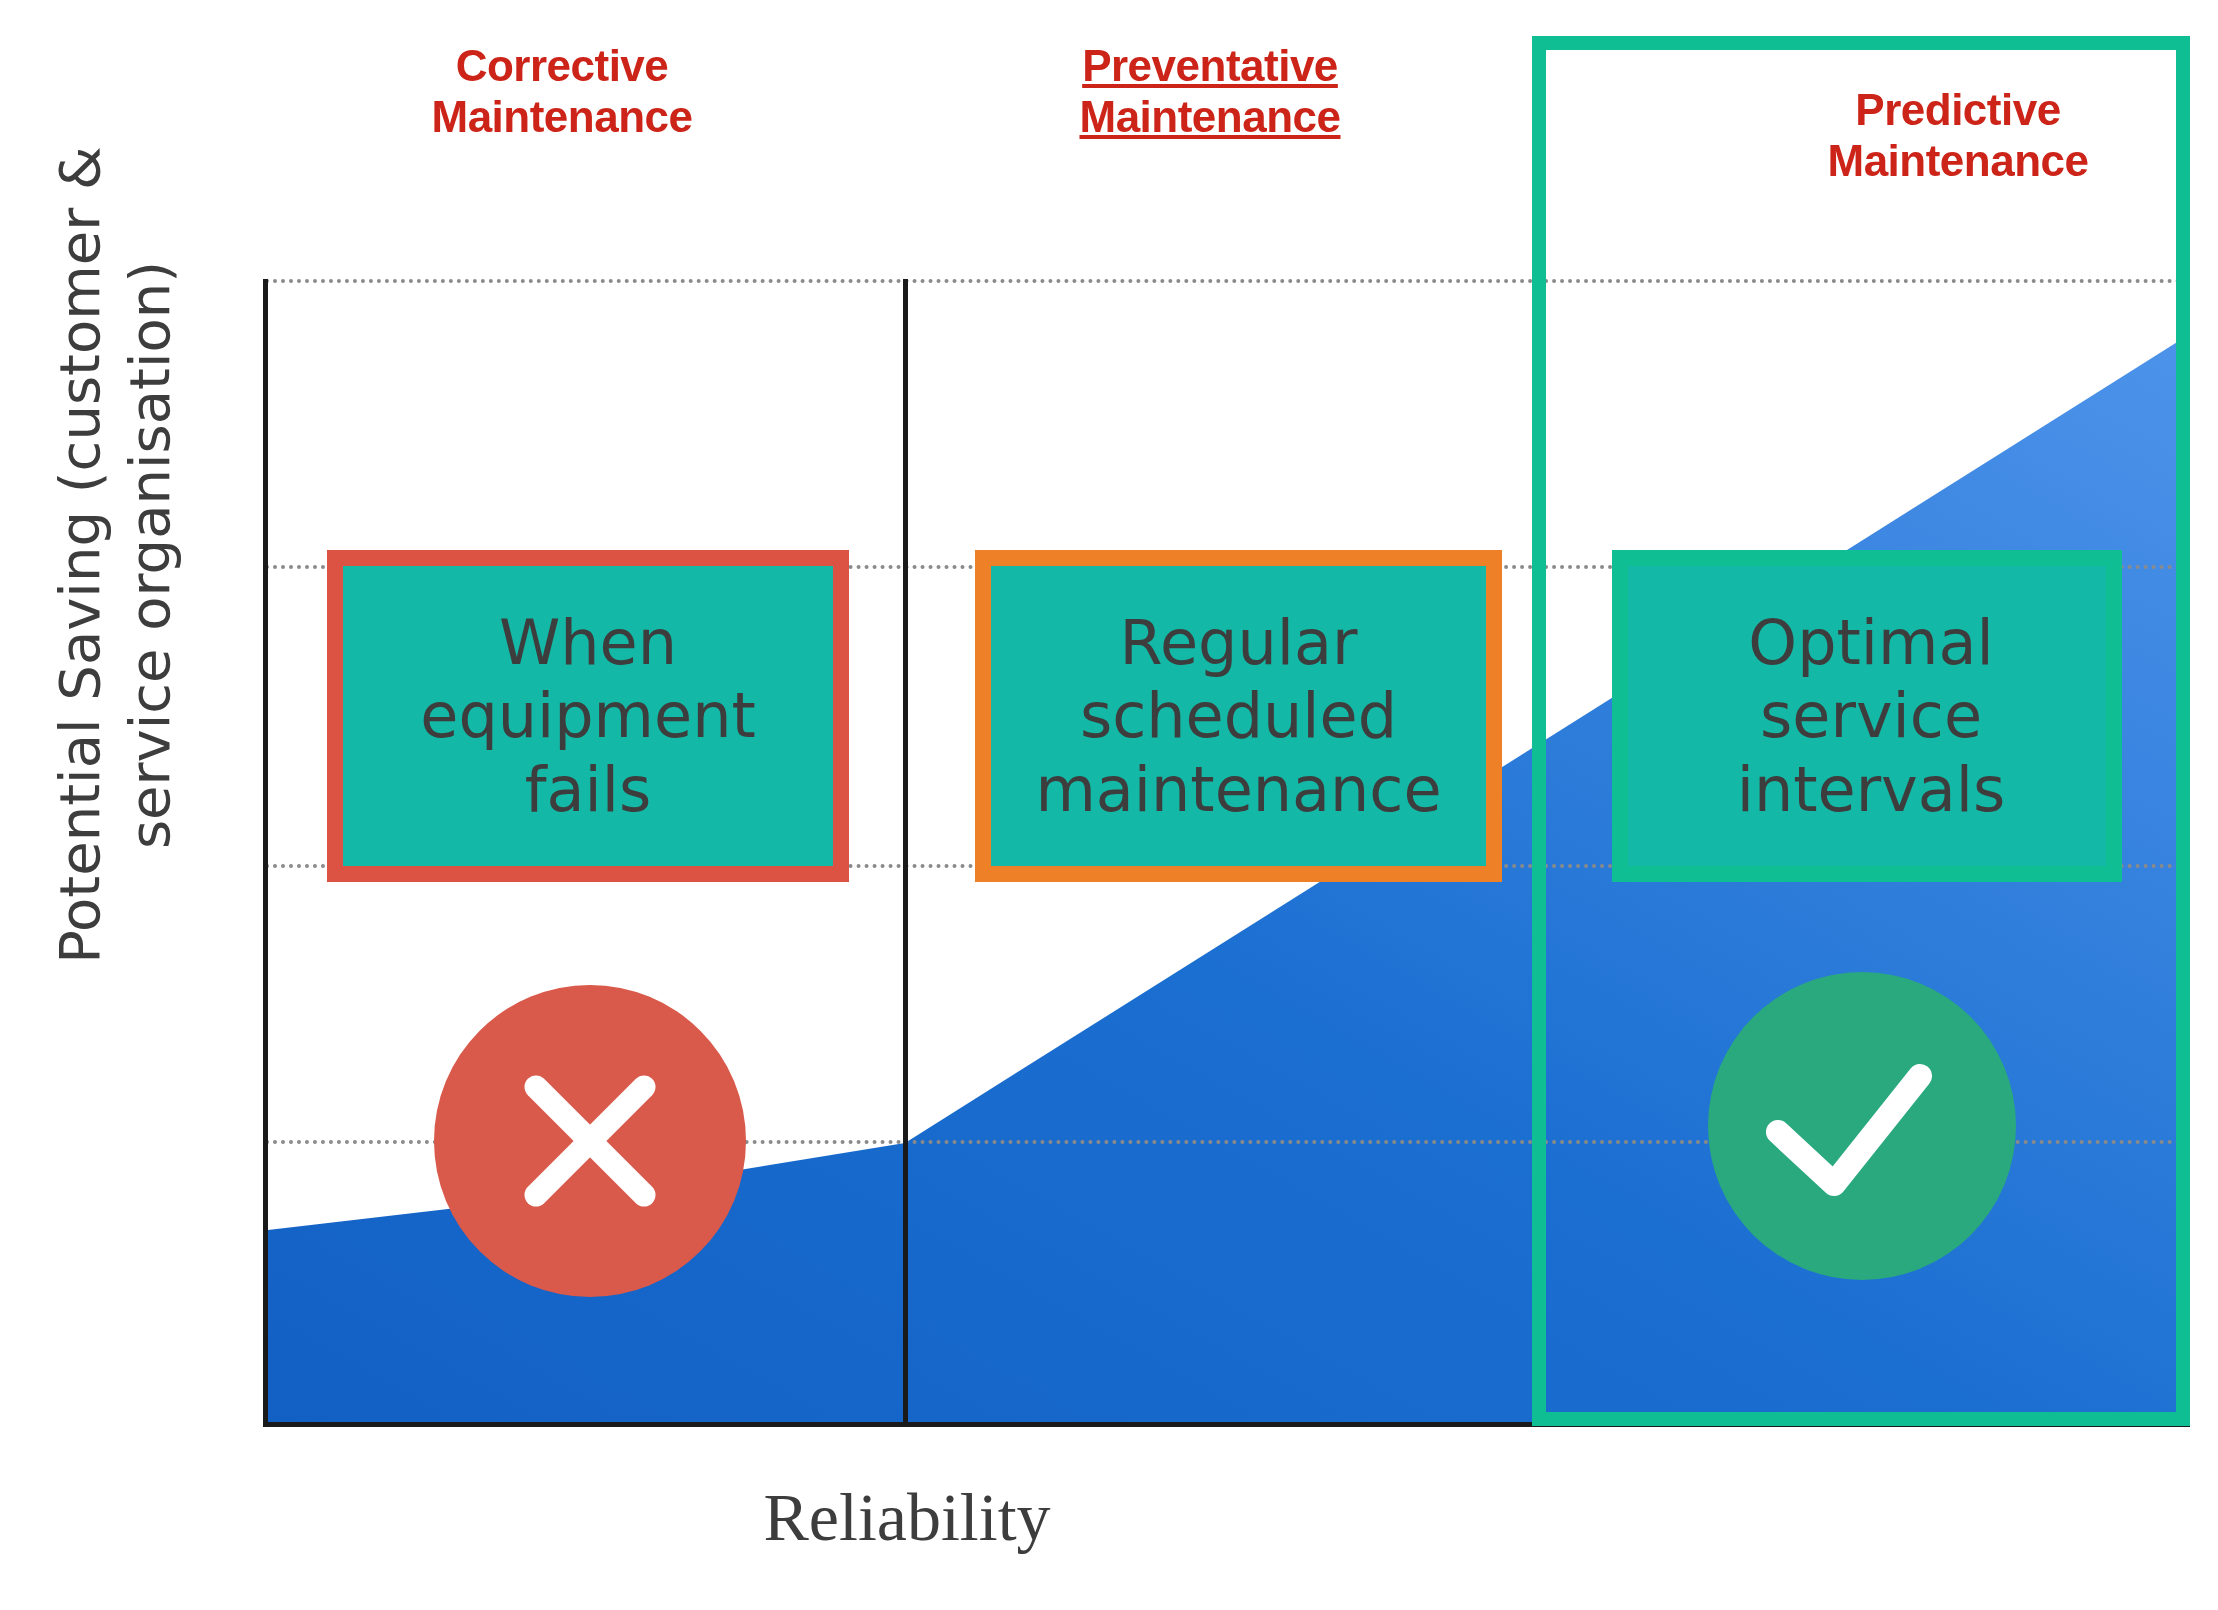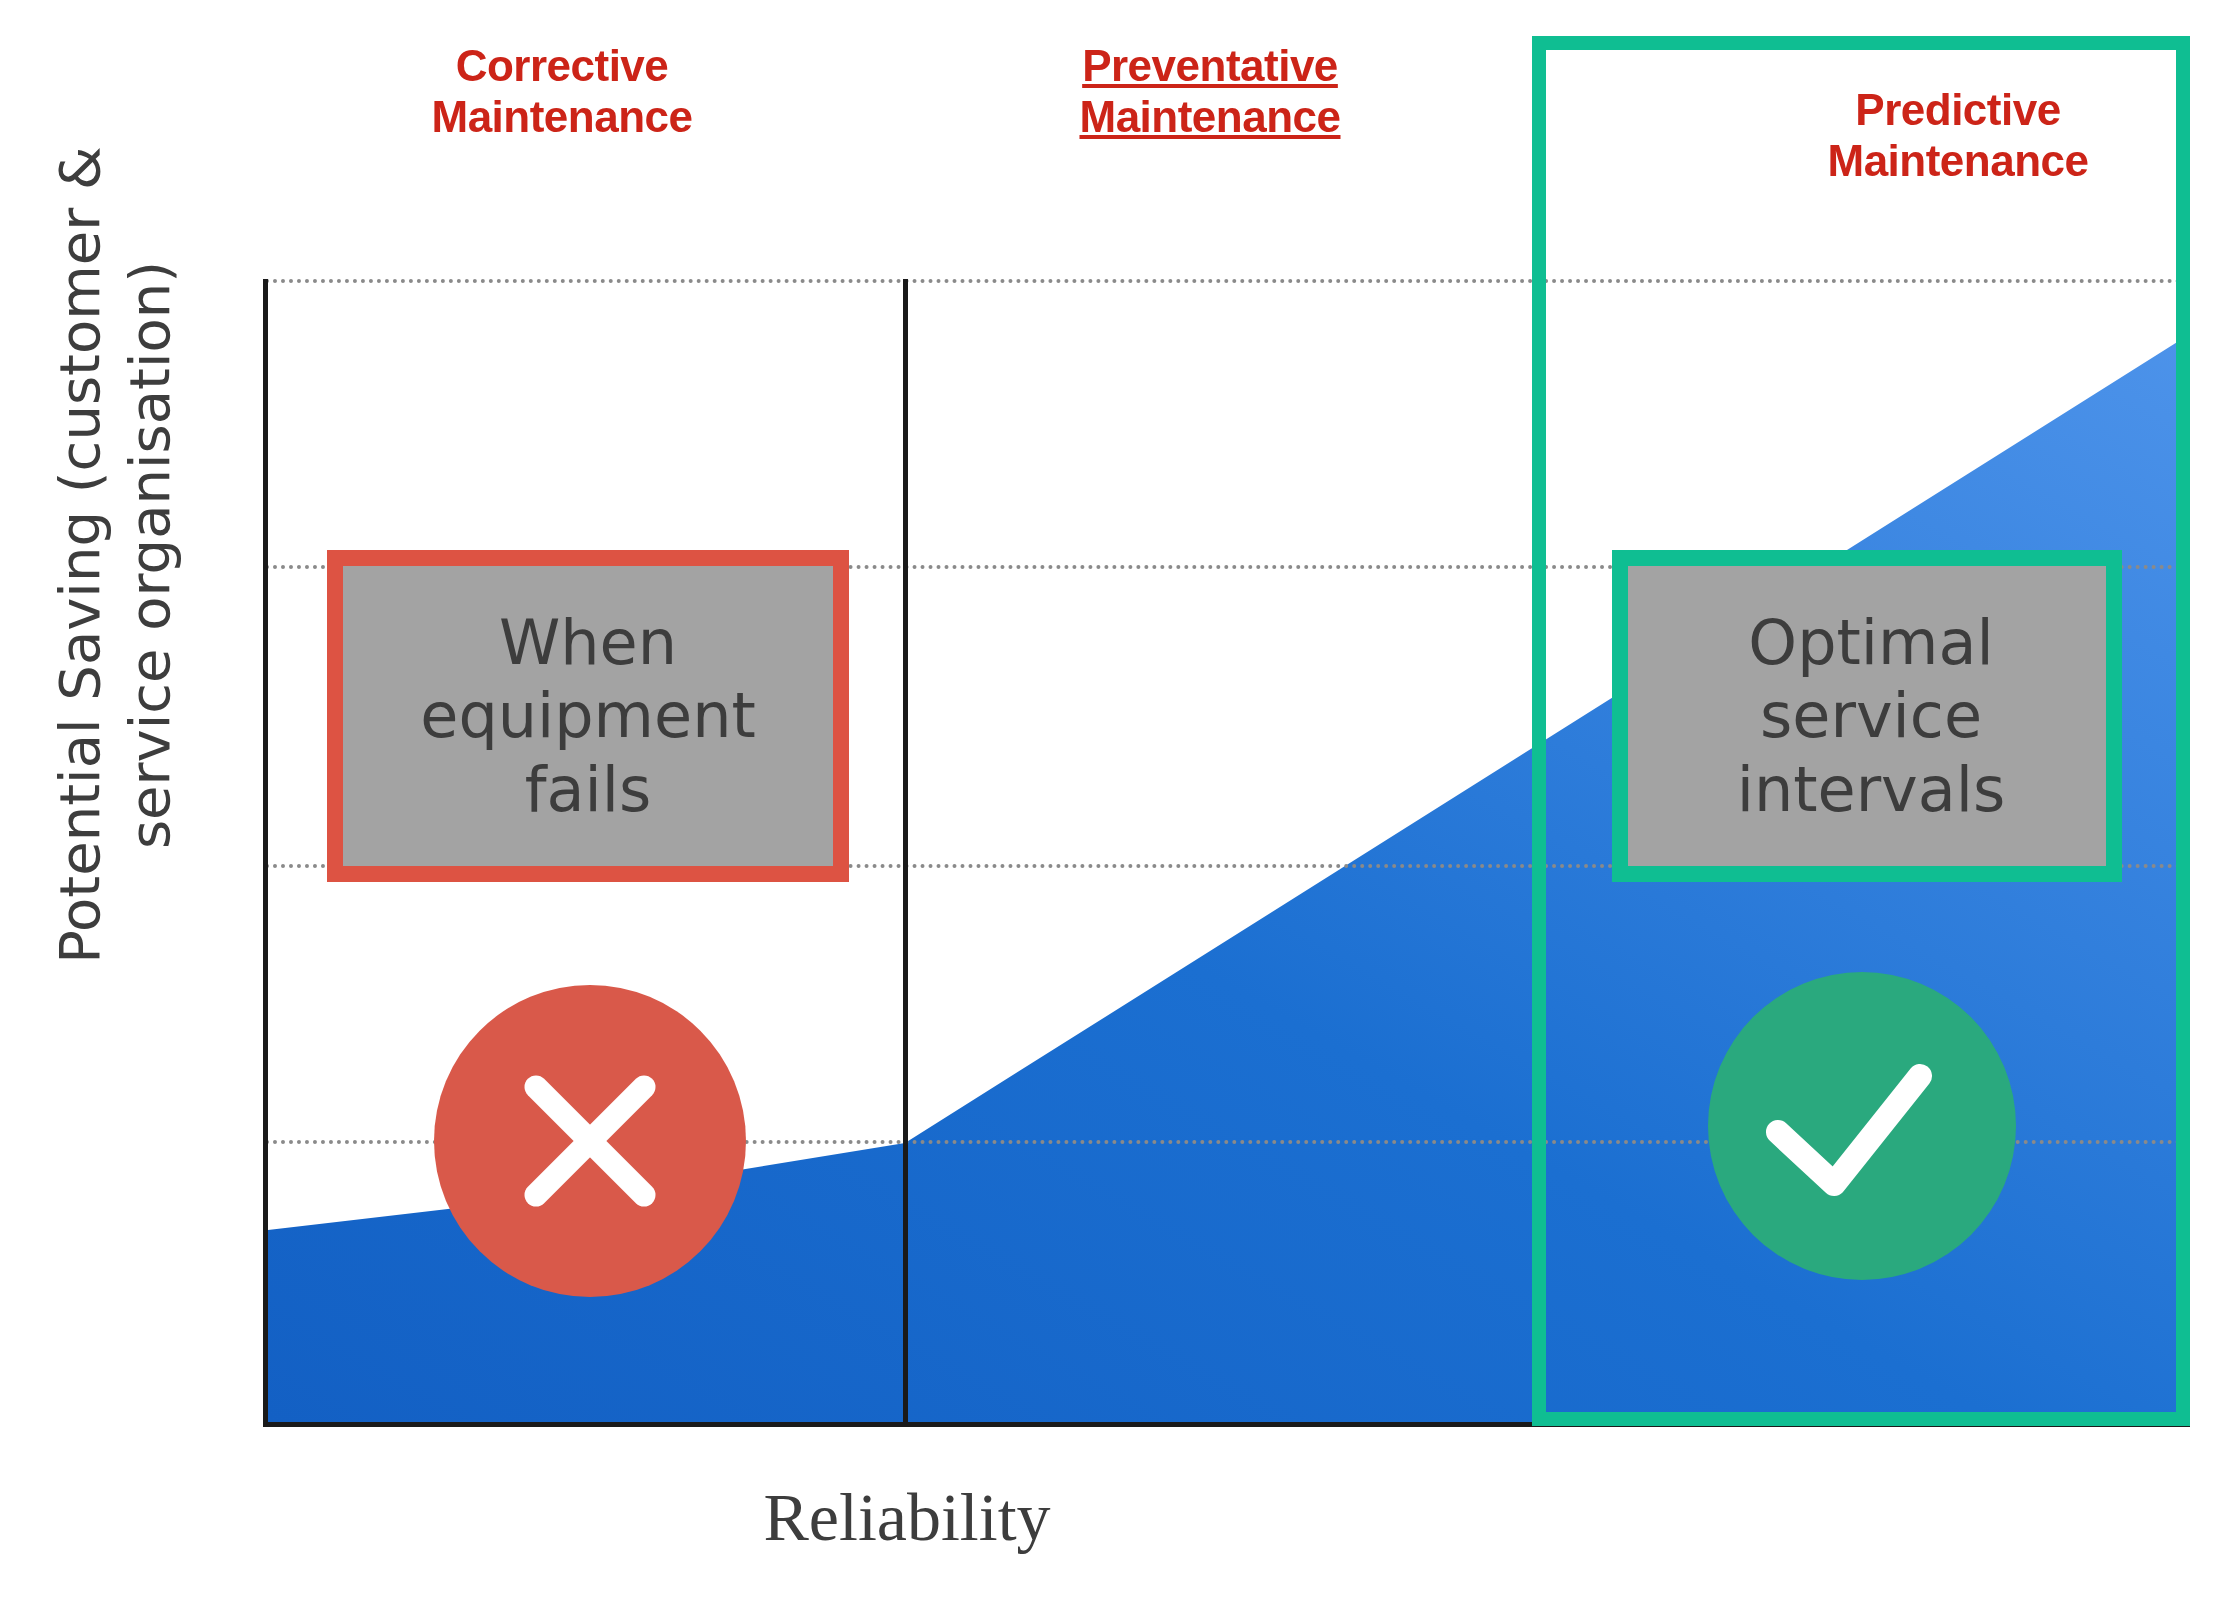--- a/index.html
+++ b/index.html
@@ -57,21 +57,21 @@
     position: absolute;
     left: 265px;
     width: 1925px;
     height: 0;
     border-top: 4px dotted #8a8a8a;
   }
 
   
   .callout {
     position: absolute;
-    background: #a3a3a3;
+    background: #14b8a6;
     box-sizing: border-box;
     display: flex;
     align-items: center;
     justify-content: center;
     text-align: center;
     color: #3d3d3d;
     font-size: 62px;
     line-height: 1.18;
     white-space: pre-line;
     font-family: "DejaVu Sans", sans-serif;
@@ -192,20 +192,23 @@
 
   <div class="status-circle" id="circle-ok">
     <svg viewBox="0 0 308 308">
       <polyline points="70,160 126,212 212,104" fill="none" stroke="#ffffff" stroke-width="24" stroke-linecap="round" stroke-linejoin="round"></polyline>
     </svg>
   </div>
 
   <div class="callout" id="box-corrective">When
 equipment
 fails</div>
+  <div class="callout" id="box-preventative">Regular
+scheduled
+maintenance</div>
   <div class="callout" id="box-predictive">Optimal
 service
 intervals</div>
 
   <div id="highlight-frame"></div>
 
   <div id="ylabel-wrap">
     <div id="ylabel">Potential Saving (customer &amp;
 service organisation)</div>
   </div>

